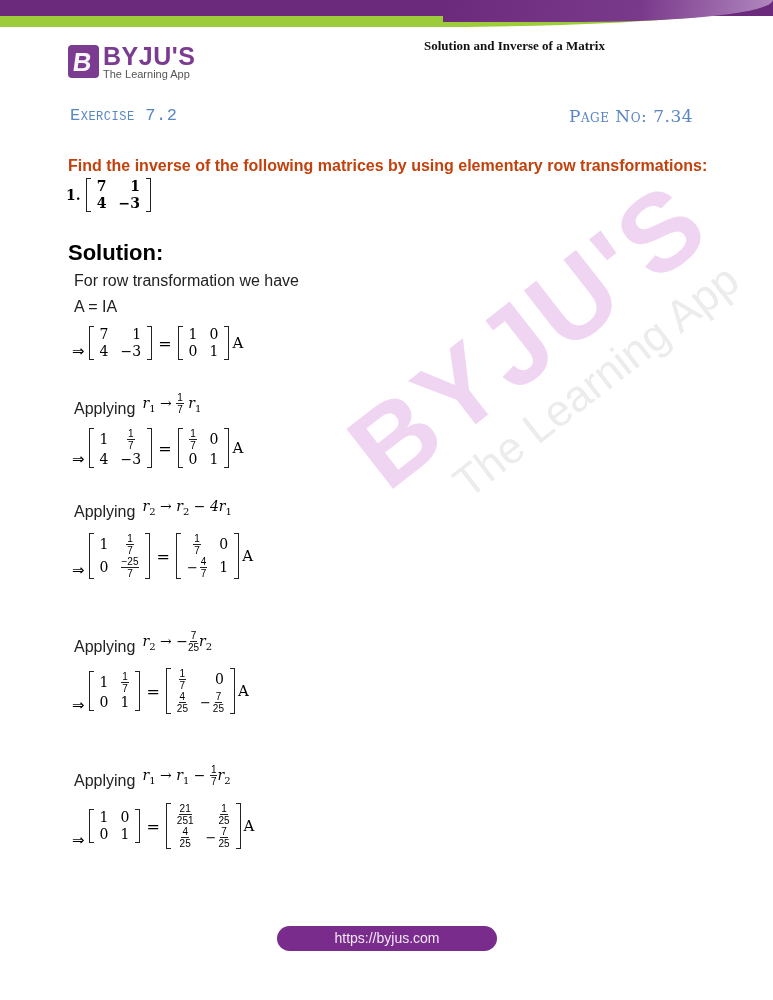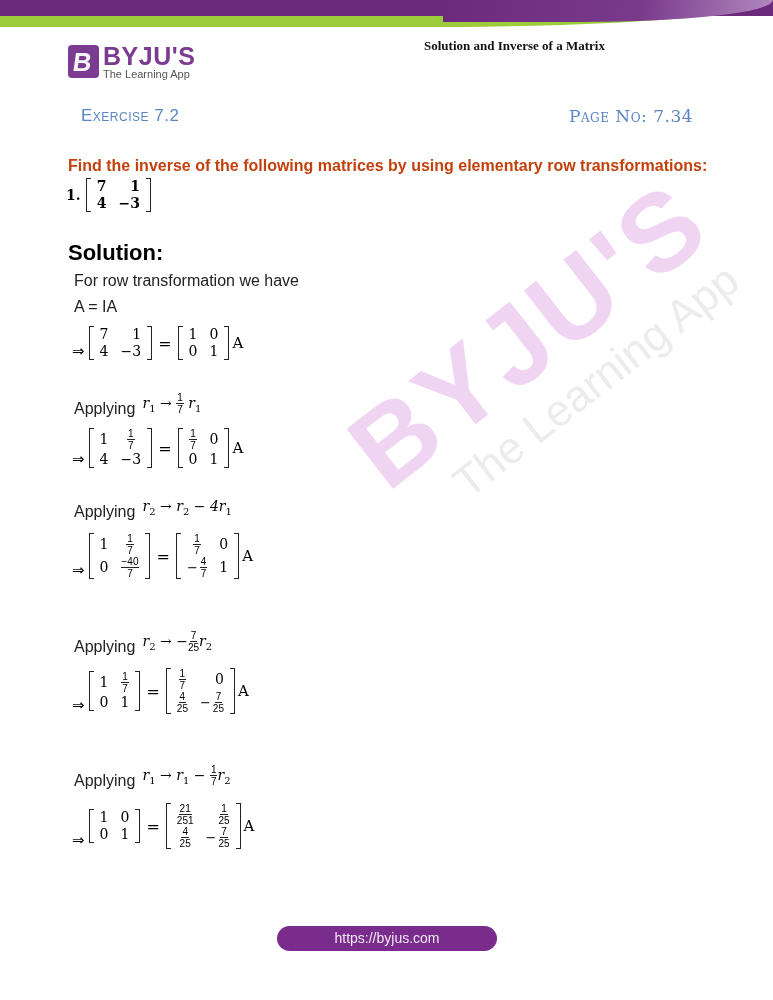--- a/index.html
+++ b/index.html
@@ -15,21 +15,21 @@
   .logo { position: absolute; left: 68px; top: 45px; display: flex; align-items: flex-start; }
   .logo-mark { width: 31px; height: 33px; background: #7b3b91; border-radius: 4px; position: relative; }
   .logo-mark span { position: absolute; left: 5px; top: 2px; color: #fff; font-family: "Liberation Sans", sans-serif; font-size: 26px; font-weight: bold; line-height: 30px; transform: skewX(-8deg); opacity: .95; }
   .logo-text { margin-left: 4px; }
   .logo-name { color: #7b3b91; font-family: "Liberation Sans", sans-serif; font-weight: bold; font-size: 25px; line-height: 22px; letter-spacing: 0.5px; }
   .logo-tag { color: #555; font-family: "Liberation Sans", sans-serif; font-size: 11px; line-height: 13px; margin-top: 1px; }
 
   .doc-title { position: absolute; left: 424px; top: 38px; font-family: "Liberation Serif", serif; font-weight: bold; font-size: 13px; line-height: 16px; color: #111; }
 
   
-  .exercise { position: absolute; left: 81px; top: 106px; font-family: Liberation Sans, sans-serif; font-size: 17px; color: #5b86c4; letter-spacing: 0.5px; font-variant: small-caps; }
+  .exercise { position: absolute; left: 70px; top: 106px; font-family: Liberation Mono, monospace; font-size: 17px; color: #5b86c4; letter-spacing: 0.5px; font-variant: small-caps; }
   .pageno { position: absolute; left: 569px; top: 106px; font-family: "DejaVu Serif", serif; font-size: 17px; color: #5b86c4; letter-spacing: 0.5px; font-variant: small-caps; text-align: center; }
 
   .question { position: absolute; left: 68px; top: 157px; font-family: "Liberation Sans", sans-serif; font-weight: bold; font-size: 16px; color: #c2410c; }
 
   
   .mx { display: inline-flex; align-items: center; position: relative; vertical-align: middle; }
   .mx .br { border: 1.3px solid #222; width: 5px; align-self: stretch; }
   .mx .br.l { border-right: none; }
   .mx .br.r { border-left: none; }
   .mx table { border-collapse: collapse; }
@@ -213,21 +213,21 @@
           <tr>
             <td>1</td>
             <td><span class="frac">
                 <span class="num">1</span>
                 <span>7</span>
               </span></td>
           </tr>
            <tr>
             <td>0</td>
             <td><span class="frac">
-                <span class="num">−40</span>
+                <span class="num">−25</span>
                 <span>7</span>
               </span></td>
           </tr>
         </tbody>
       </table>
       <span class="br r"></span>
     </span>
   <span class="eqsign">=</span>
   <span class="mx">
       <span class="br l"></span>

